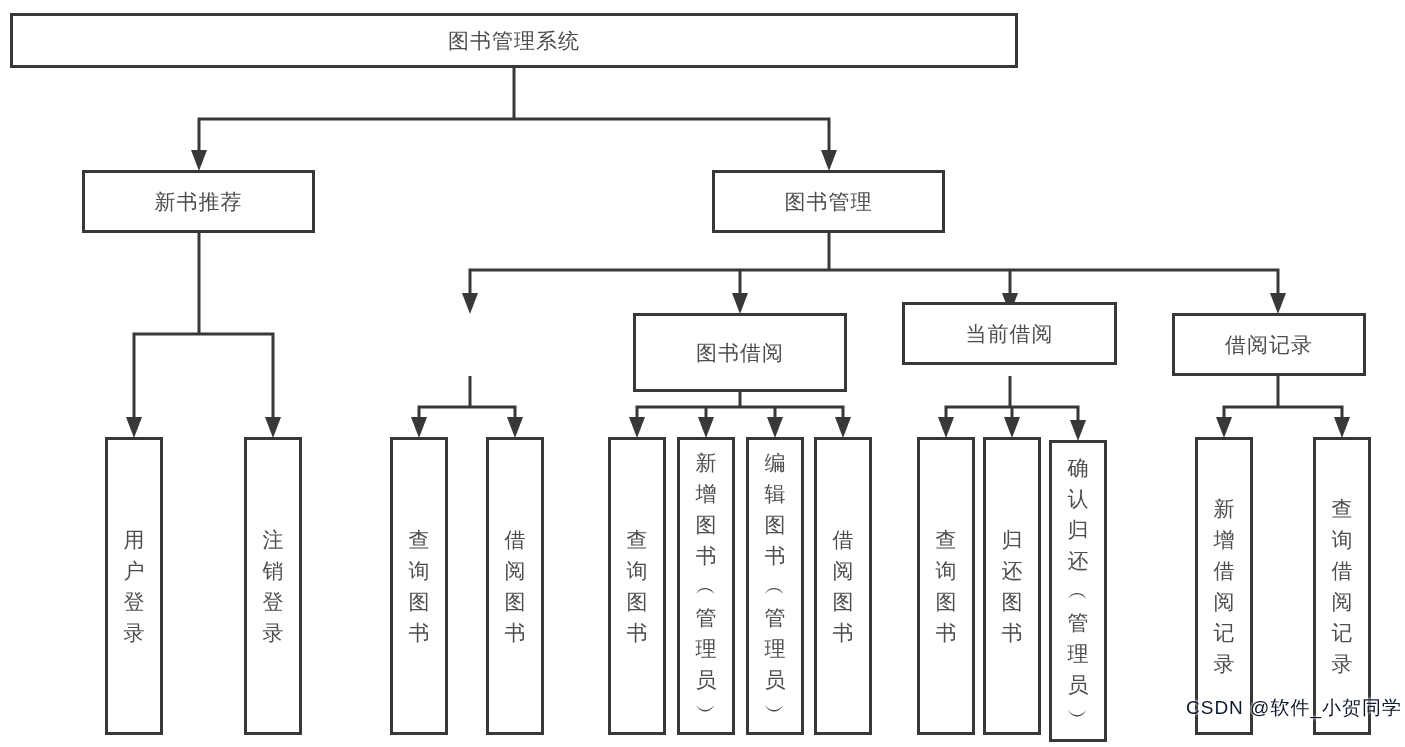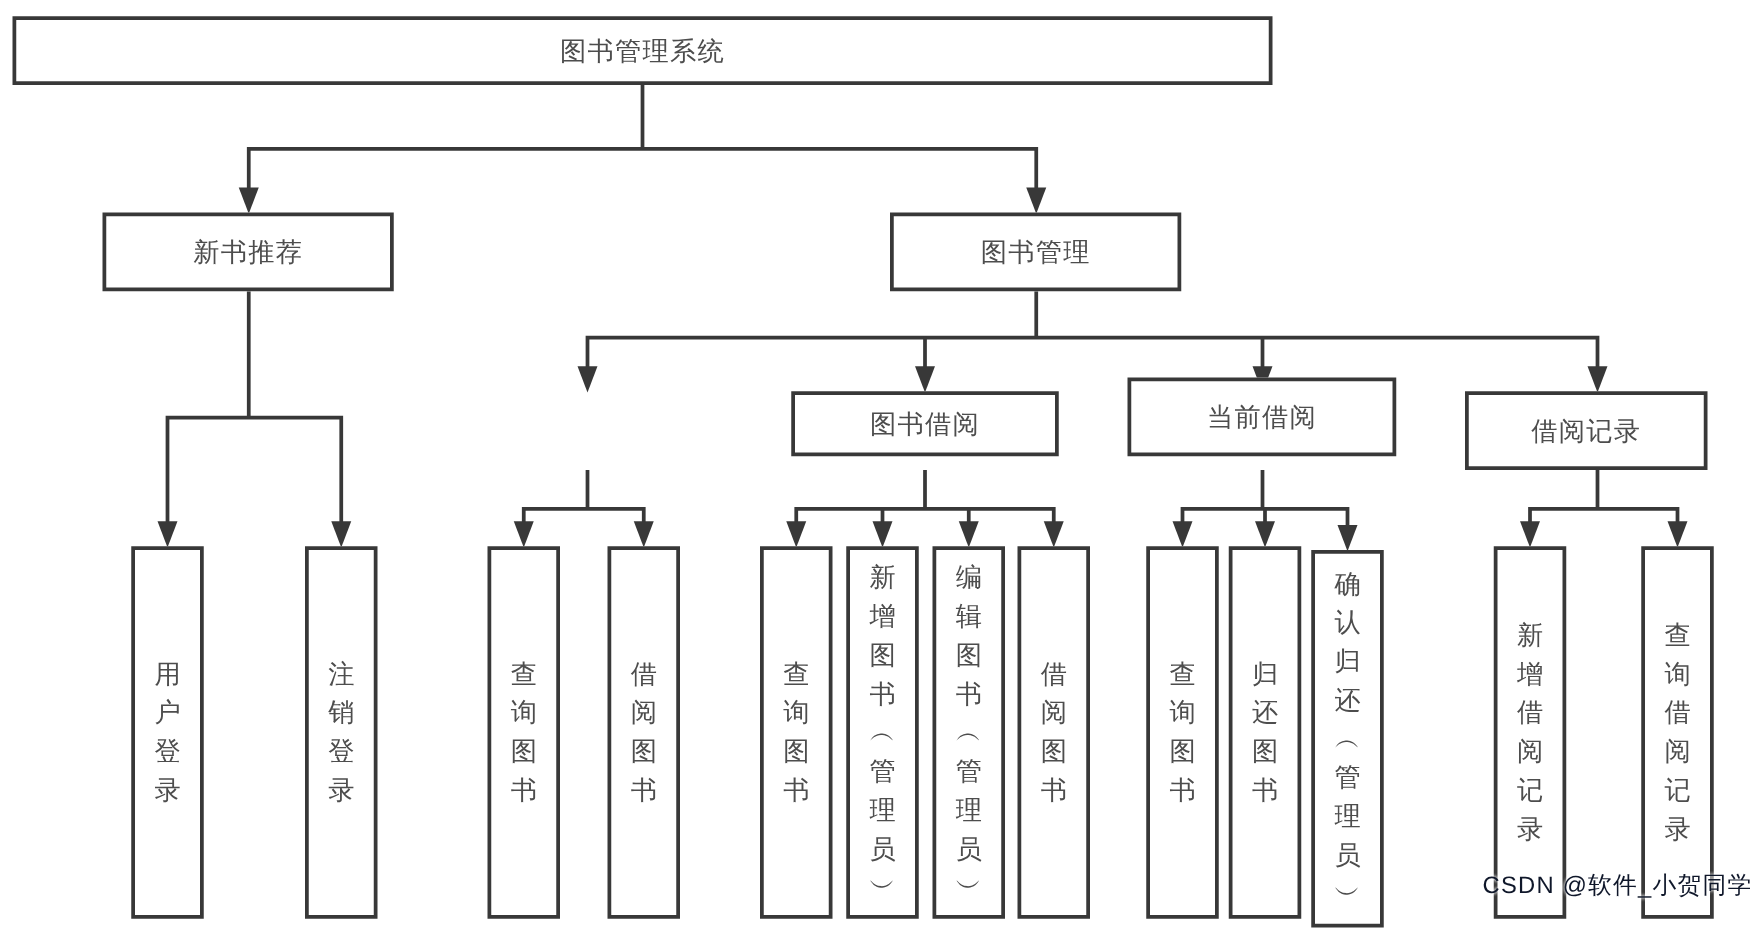--- a/index.html
+++ b/index.html
@@ -70,21 +70,21 @@
       <polygon points="1216,417 1232,417 1224,438"></polygon>
       <polygon points="1334,417 1350,417 1342,438"></polygon>
     </g>
   </svg>
 
   <div class="box" style="left:10px;top:13px;width:1008px;height:55px">图书管理系统</div>
 
   <div class="box" style="left:82px;top:170px;width:233px;height:63px">新书推荐</div>
   <div class="box" style="left:712px;top:170px;width:233px;height:63px">图书管理</div>
 
-  <div class="box" style="left:633px;top:313px;width:214px;height:52px">图书借阅</div>
+  <div class="box" style="left:633px;top:313px;width:214px;height:79px">图书借阅</div>
   <div class="box" style="left:902px;top:302px;width:215px;height:63px">当前借阅</div>
   <div class="box" style="left:1172px;top:313px;width:194px;height:63px">借阅记录</div>
 
   <div class="box leaf" style="left:105px;top:437px;width:58px;height:298px">
       <span>用</span>
       <span>户</span>
       <span>登</span>
       <span>录</span>
     </div>
   <div class="box leaf" style="left:244px;top:437px;width:58px;height:298px">

